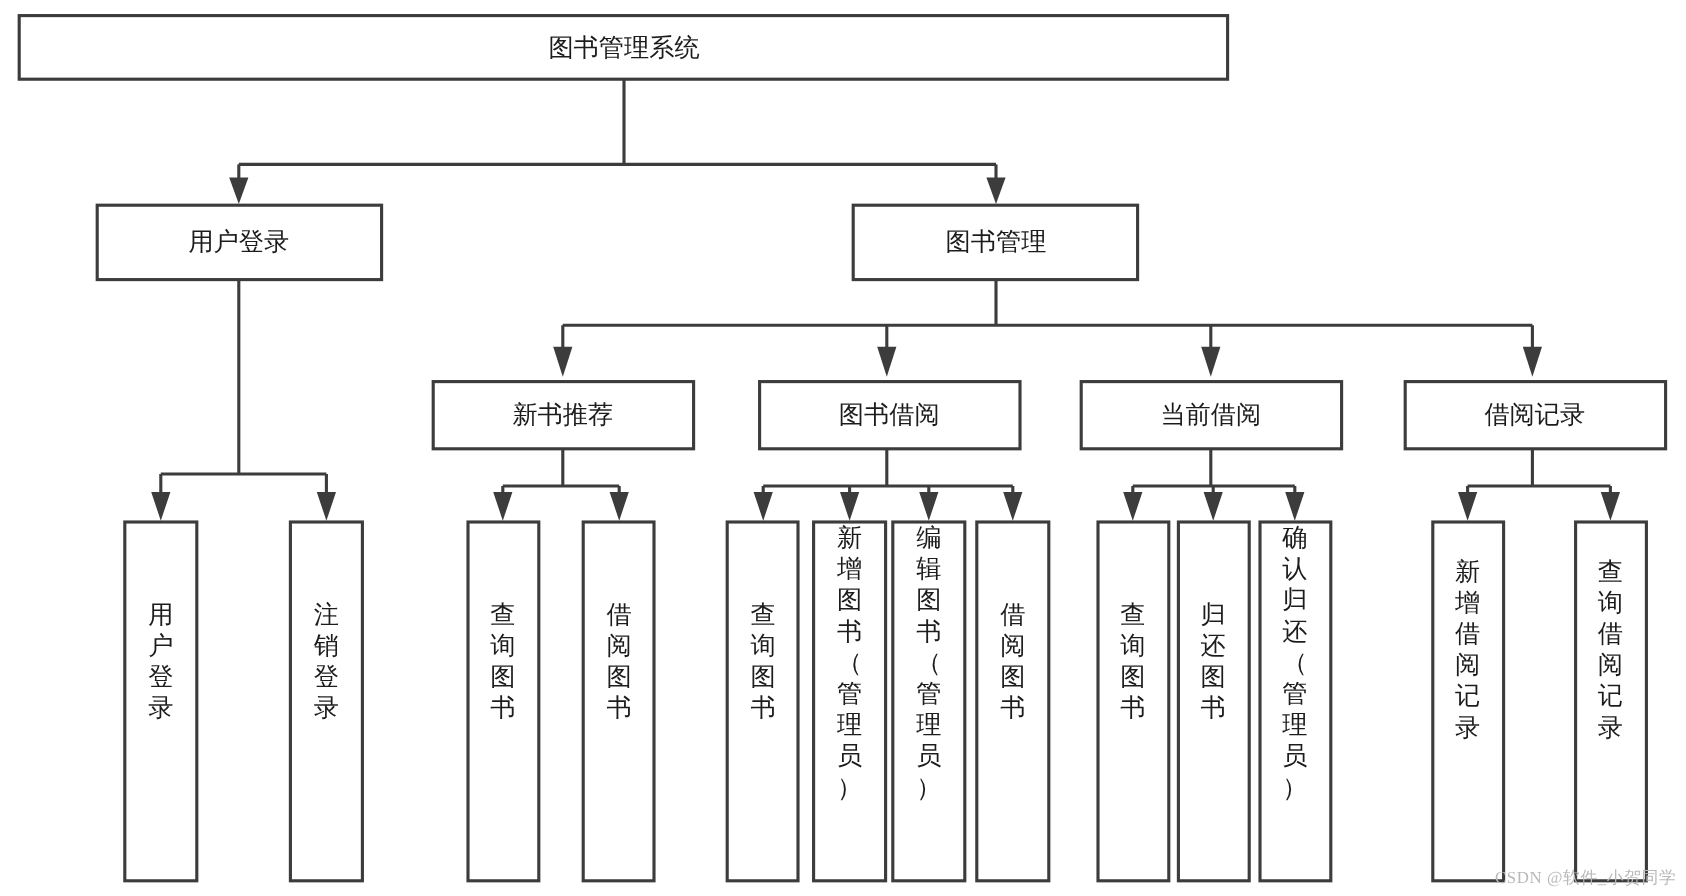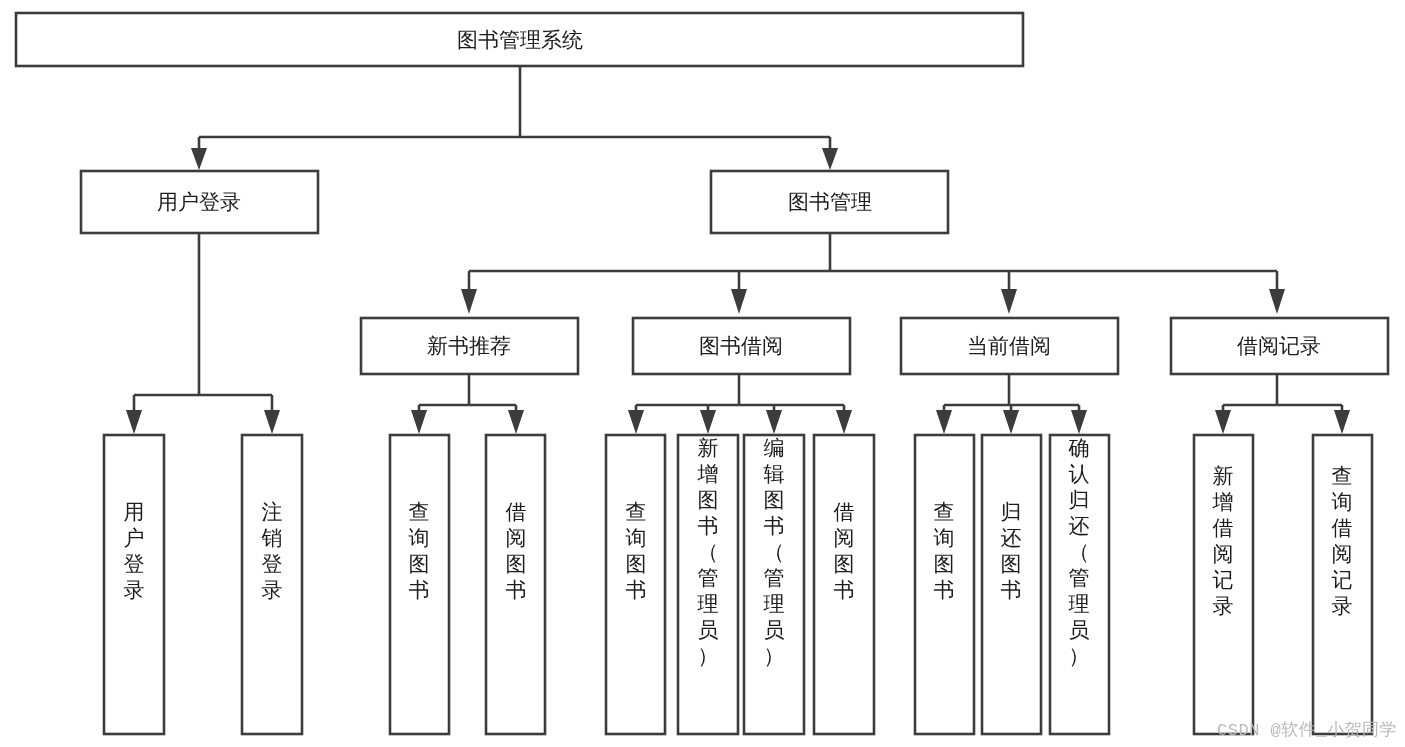--- a/index.html
+++ b/index.html
@@ -46,22 +46,22 @@
   .node-label-v {
     font-family: "Liberation Sans", "DejaVu Sans", sans-serif;
     fill: #1c1c1c;
     font-size: 21px;
     text-anchor: middle;
   }
   .watermark {
     position: absolute;
     right: 8px;
     bottom: 6px;
-    font-family: Liberation Mono, monospace;
-    font-size: 17px;
+    font-family: Liberation Serif, serif;
+    font-size: 14px;
     color: #b9b9b9;
     letter-spacing: 0.5px;
     white-space: nowrap;
     user-select: none;
   }
 </style>
 </head>
 <body>
 
 <svg id="diagram" viewBox="0 0 1405 747" xmlns="http://www.w3.org/2000/svg">

